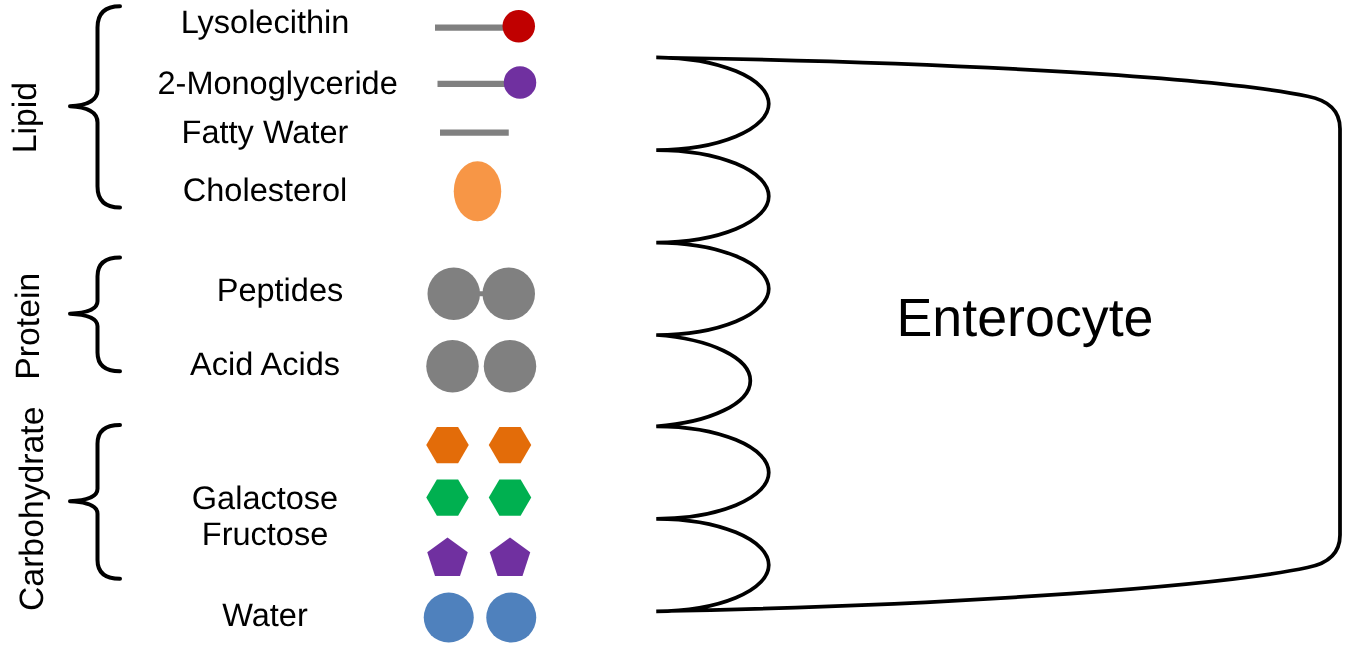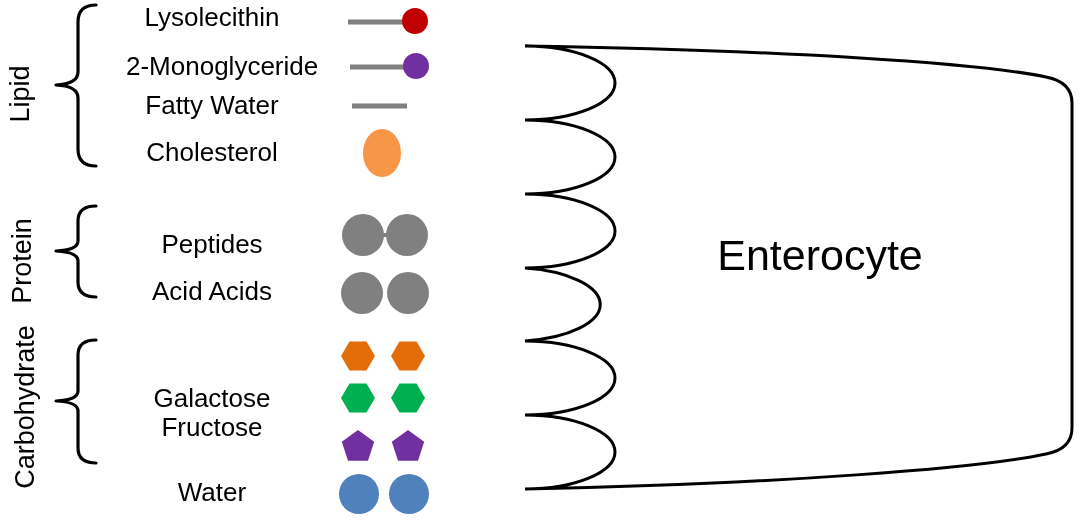--- a/index.html
+++ b/index.html
@@ -58,21 +58,21 @@
 <div class="canvas">
 
   <div class="group-label" style="left:-80px; top:78px;">Lipid</div>
   <div class="group-label" style="left:-78px; top:245px;">Protein</div>
   <div class="group-label" style="left:-75px; top:391px;">Carbohydrate</div>
 
   <div class="row-label" style="top:1px;">Lysolecithin</div>
   <div class="row-label" style="top:50px;">2-Monoglyceride</div>
   <div class="row-label" style="top:89px;">Fatty Water</div>
   <div class="row-label" style="top:136px;">Cholesterol</div>
-  <div class="row-label" style="top:228px;">Peptides</div>
+  <div class="row-label" style="top:216px;margin-left:12px;">Peptides</div>
   <div class="row-label" style="top:275px;">Acid Acids</div>
   <div class="row-label" style="top:382px;">Galactose</div>
   <div class="row-label" style="top:411px;">Fructose</div>
   <div class="row-label" style="top:476px;">Water</div>
 
   <svg class="svg-layer" viewBox="0 0 1080 520">
 
     <path d="M 96 5 Q 78 5 78 22 L 78 72 Q 78 84 56 85 Q 78 86 78 98 L 78 149 Q 78 166 96 166" fill="none" stroke="#000" stroke-width="3.2" stroke-linecap="round" stroke-linejoin="round" style="stroke: rgb(0, 0, 0);"></path>
     <path d="M 96 206 Q 78 206 78 221 L 78 241 Q 78 250 56 251 Q 78 252 78 261 L 78 282 Q 78 297 96 297" fill="none" stroke="#000" stroke-width="3.2" stroke-linecap="round" stroke-linejoin="round" style="stroke: rgb(0, 0, 0);"></path>
     <path d="M 96 340 Q 78 340 78 355 L 78 391 Q 78 400 56 401 Q 78 402 78 411 L 78 448 Q 78 463 96 463" fill="none" stroke="#000" stroke-width="3.2" stroke-linecap="round" stroke-linejoin="round" style="stroke: rgb(0, 0, 0);"></path>

